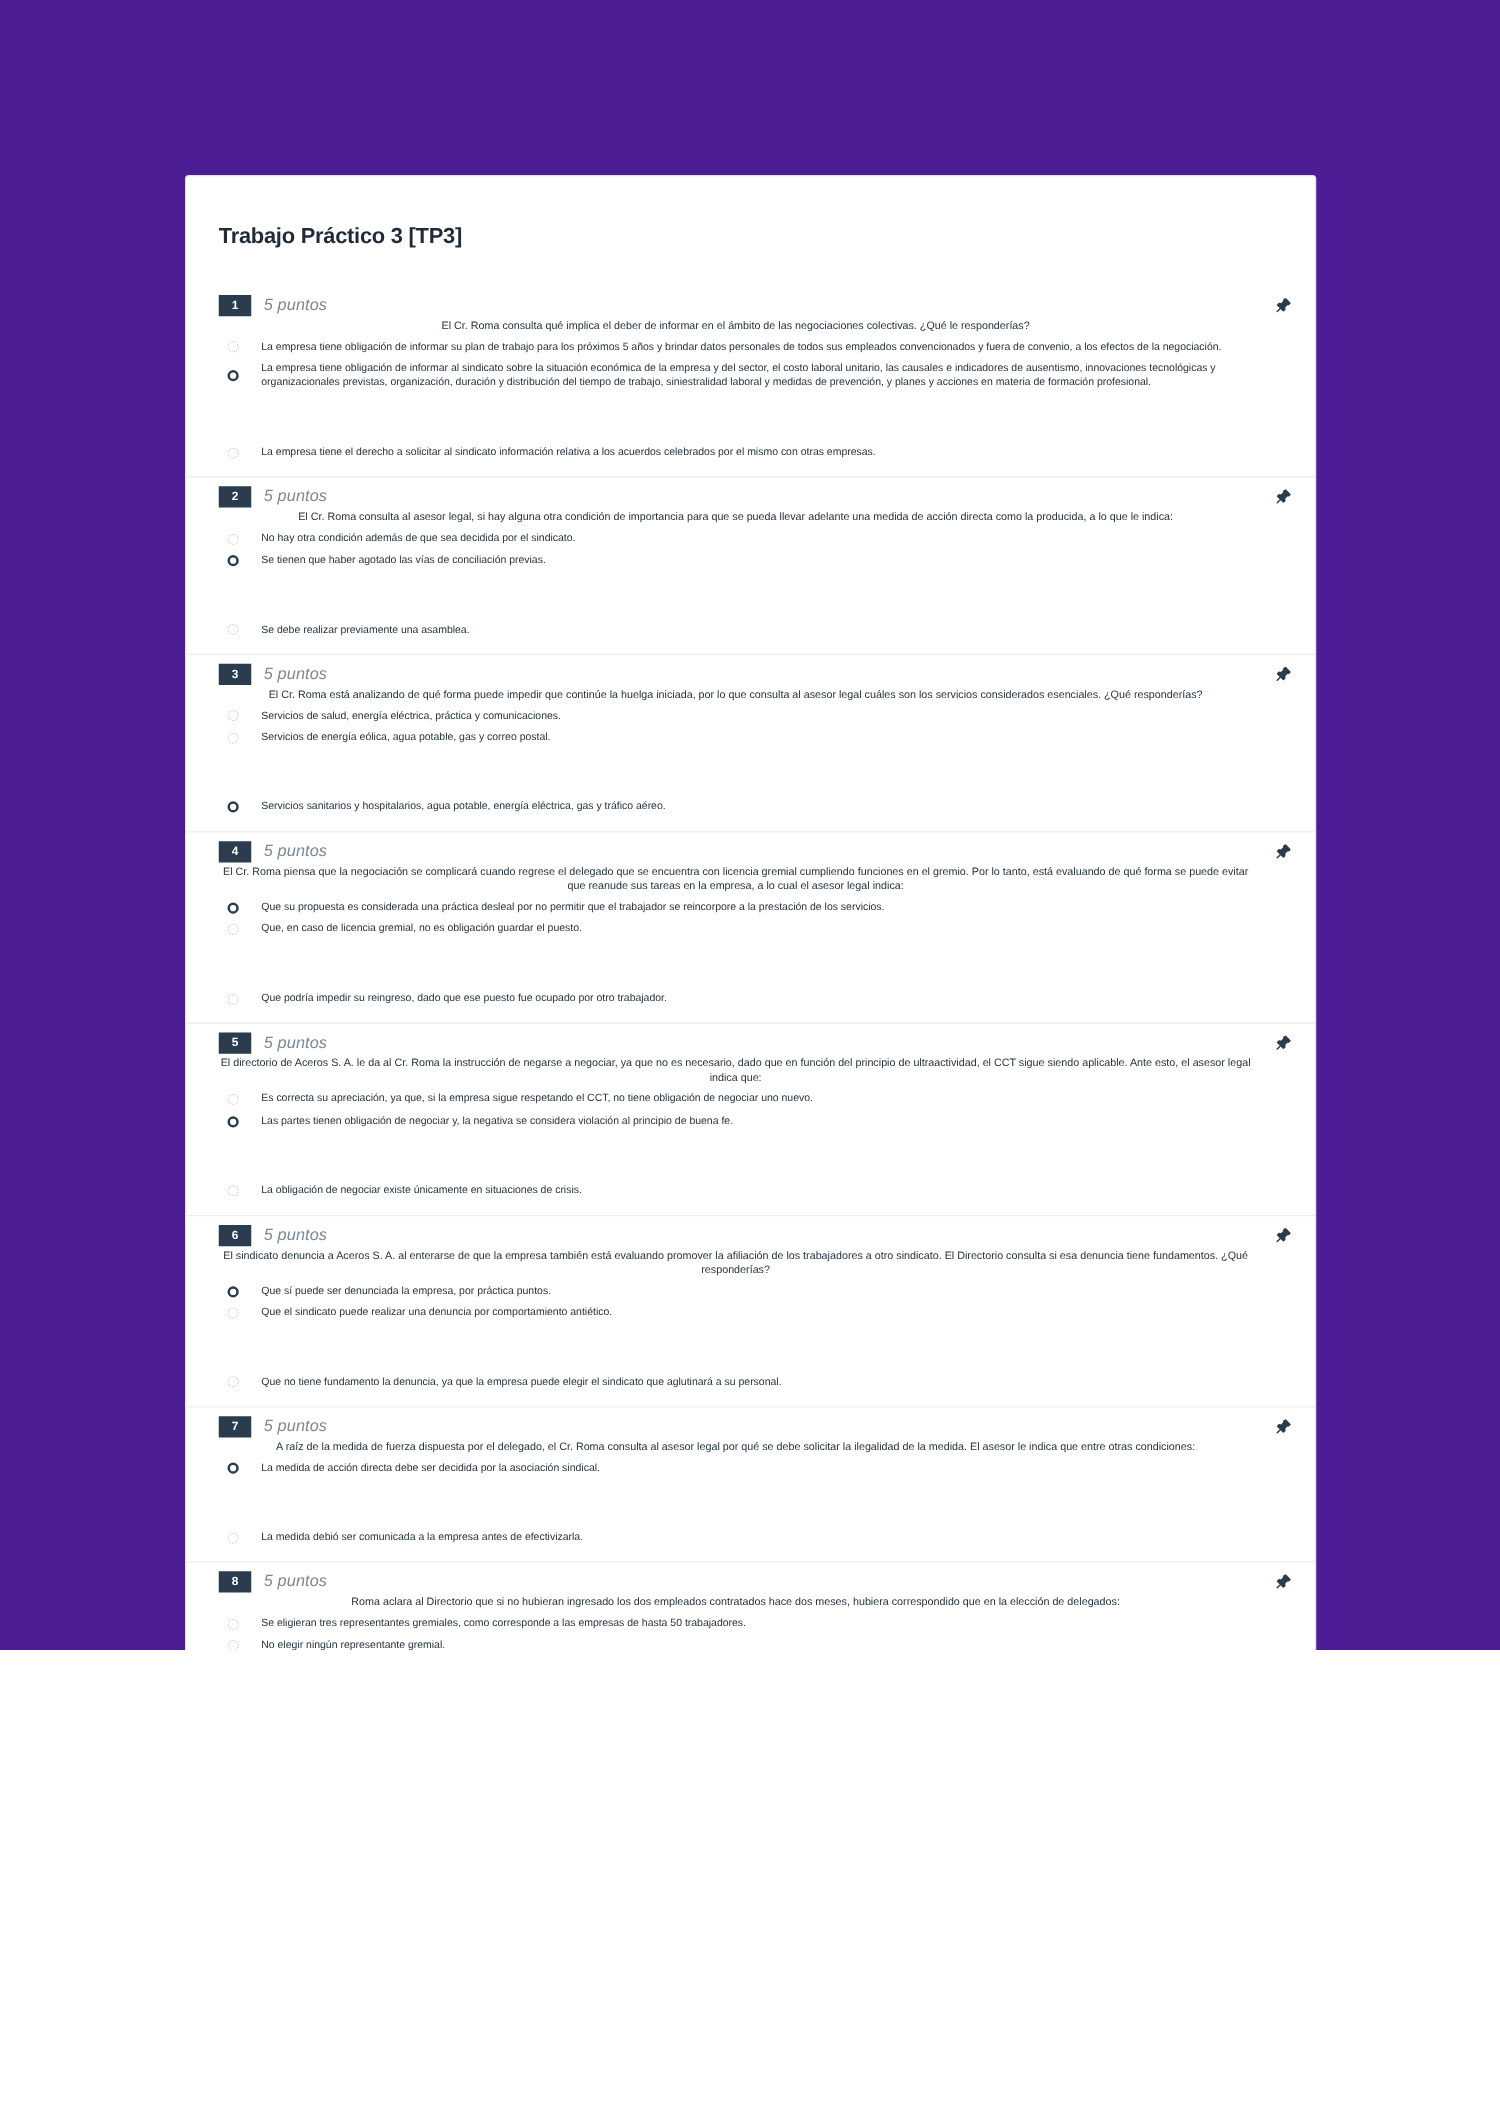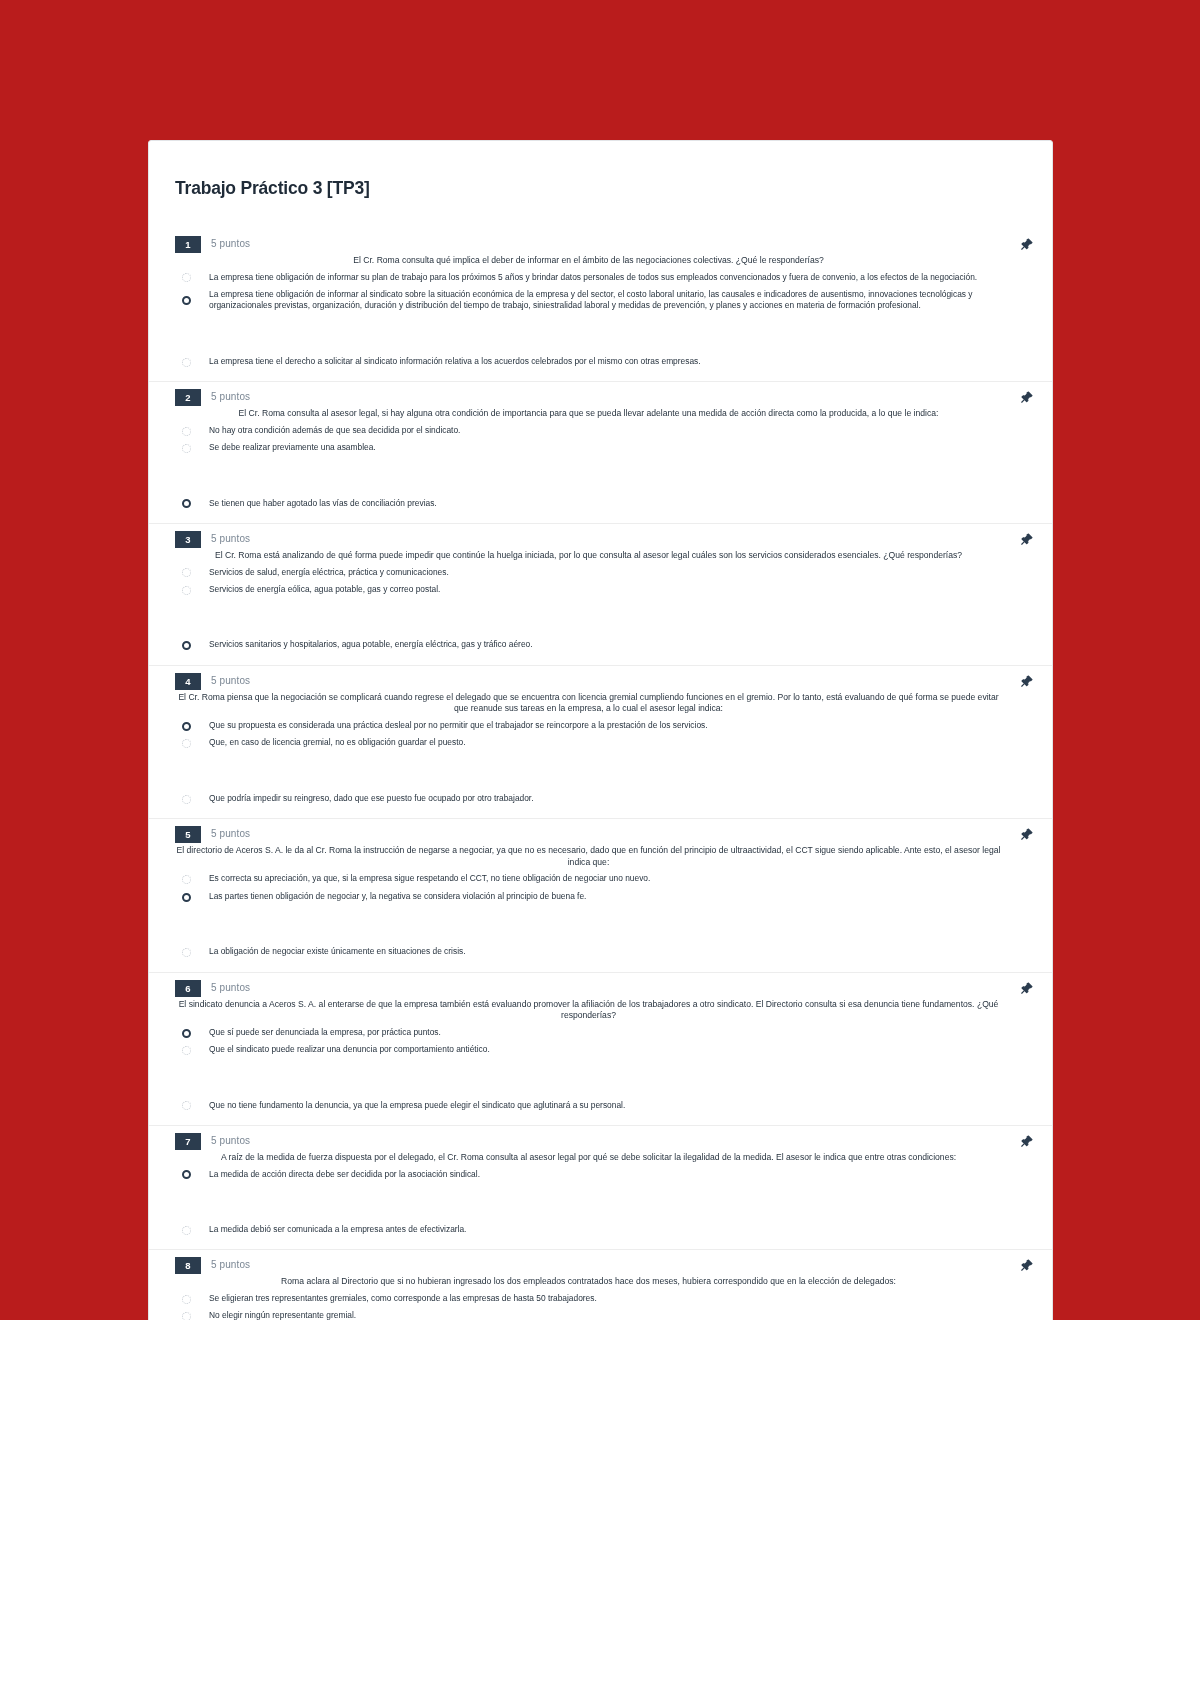--- a/index.html
+++ b/index.html
@@ -8,21 +8,21 @@
     background: #ffffff;
     width: 1200px;
     height: 1694px;
     font-family: "Liberation Sans", sans-serif;
     -webkit-font-smoothing: antialiased;
   }
   #page {
     position: relative;
     width: 1200px;
     height: 1320px;
-    background: #b91c1c;
+    background: #4c1d95;
     overflow: hidden;
   }
   .sheet {
     position: absolute;
     left: 148px;
     top: 140px;
     width: 905px;
     min-height: 1205px;
     background: #ffffff;
     border: 1px solid #e3e5e8;
@@ -59,24 +59,25 @@
     background: #2b3c4e;
     color: #ffffff;
     font-size: 9.5px;
     font-weight: bold;
     line-height: 17px;
     text-align: center;
     margin-right: 10px;
     margin-top: 1px;
   }
   .qpoints {
-    font-size: 10px;
+    font-size: 13px;
     color: #7b8794;
     line-height: 18px;
     letter-spacing: 0.1px;
+    font-style: italic;
   }
   .qtext {
     font-size: 8.6px;
     line-height: 11.6px;
     color: #27333f;
     margin: 2px 0 5px 0;
     padding-right: 10px;
     text-align: center;
   }
   .options {
@@ -160,26 +161,26 @@
             <div class="qnum">2</div>
             <div class="qpoints">5 puntos</div>
           </div>
           <div class="qtext">El Cr. Roma consulta al asesor legal, si hay alguna otra condición de importancia para que se pueda llevar adelante una medida de acción directa como la producida, a lo que le indica:</div>
           <ul class="options">
             <li class="option">
               <span class="radio off"></span>
               <span class="opt-text">No hay otra condición además de que sea decidida por el sindicato.</span>
             </li>
             <li class="option">
+              <span class="radio on"></span>
+              <span class="opt-text">Se tienen que haber agotado las vías de conciliación previas.</span>
+            </li>
+            <li class="option">
               <span class="radio off"></span>
               <span class="opt-text">Se debe realizar previamente una asamblea.</span>
-            </li>
-            <li class="option">
-              <span class="radio on"></span>
-              <span class="opt-text">Se tienen que haber agotado las vías de conciliación previas.</span>
             </li>
           </ul>
           <div class="pin">
             <svg width="14" height="14" viewBox="0 0 24 24" fill="none" stroke="#2b3c4e" stroke-width="2" stroke-linecap="round" stroke-linejoin="round">
               <path d="M14.5 3.5l6 6-2 2-1.5-.5-4 4 .5 3-2 2-8-8 2-2 3 .5 4-4-.5-1.5z" fill="#2b3c4e"></path>
               <line x1="7" y1="17" x2="3" y2="21"></line>
             </svg>
           </div>
         </div>
         <div class="qblock">

